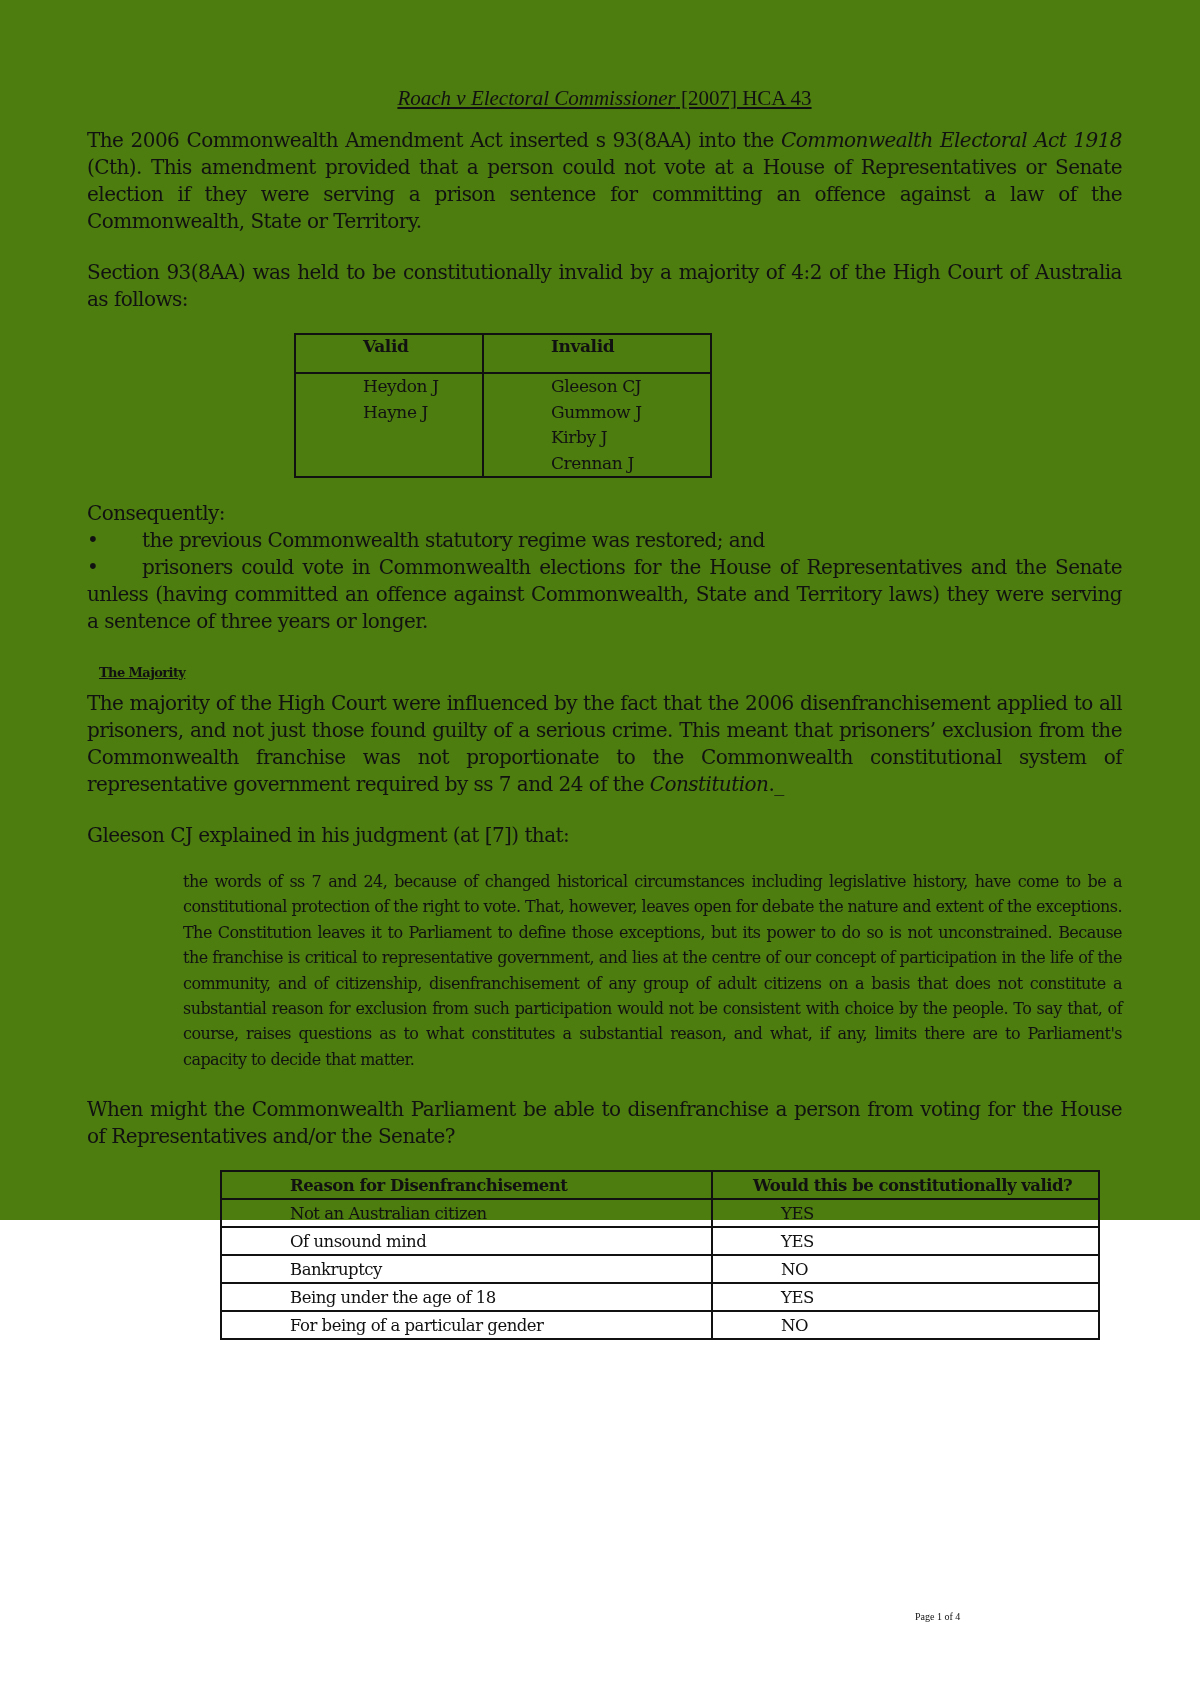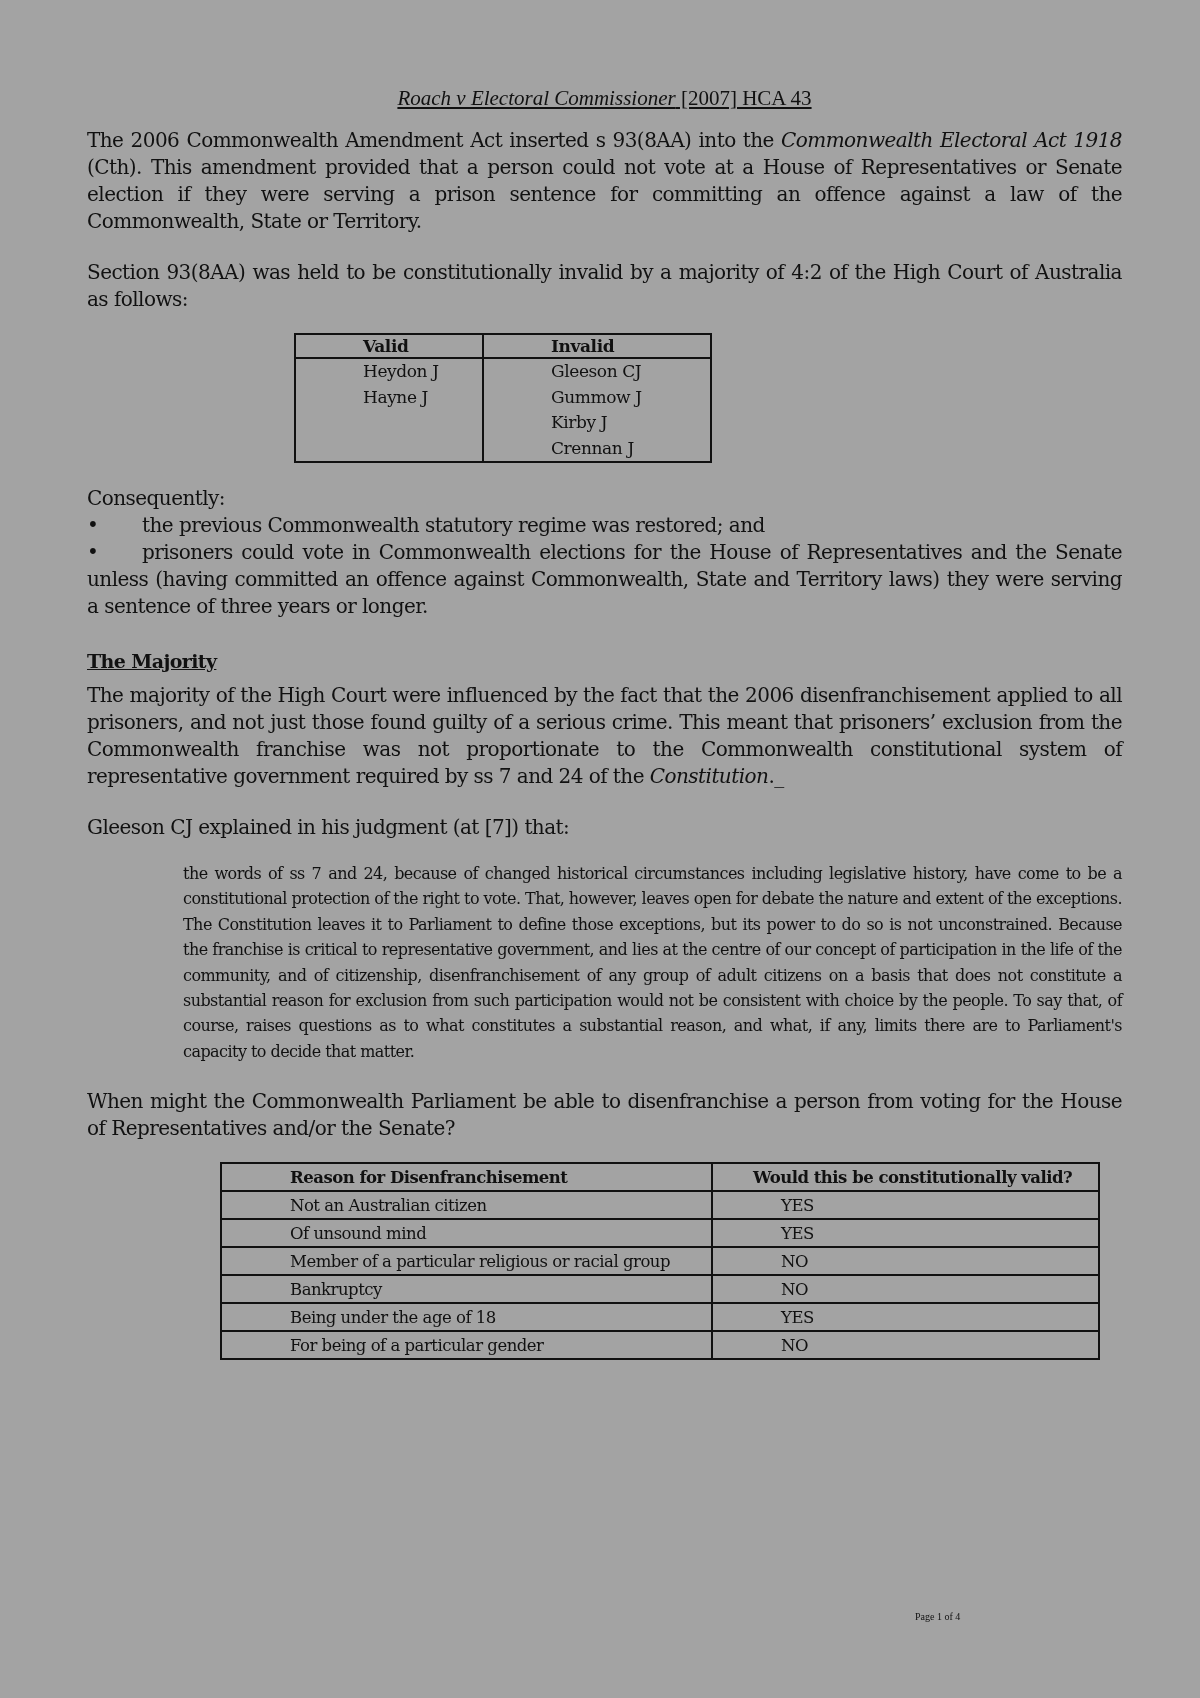--- a/index.html
+++ b/index.html
@@ -1,27 +1,27 @@
 <!DOCTYPE html>
 <html><head>
 <meta charset="utf-8">
 <style>
   html, body { margin: 0; padding: 0; background: #ffffff; }
   body { width: 1200px; height: 1698px; position: relative; overflow: hidden;
          font-family: "DejaVu Serif", "Liberation Serif", serif; color: #111; }
-  .page { position: absolute; left: 0; top: 0; width: 1200px; height: 1698px; background: #a3a3a3; }
+  .page { position: absolute; left: 0; top: 0; width: 1200px; height: 1220px; background: #4d7c0f; }
   .content { position: absolute; left: 87px; top: 86px; width: 1035px; }
   .title { text-align: center; font-family: "Liberation Serif", serif; font-size: 21px; text-decoration: underline; margin: 0 0 16px 0; }
   .title i { font-style: italic; }
   p { margin: 0; }
   .body { font-family: "DejaVu Serif", serif; font-size: 20px; line-height: 27px; text-align: justify; letter-spacing: -0.55px; word-spacing: 0px; }
   .para { margin-bottom: 24px; }
-  .heading { font-family: "DejaVu Serif", serif; font-size: 19px; font-weight: bold; text-decoration: underline; margin: 30px 0 10px 0; letter-spacing: -0.6px; }
+  .heading { font-family: "DejaVu Serif", serif; font-size: 13px; font-weight: bold; text-decoration: underline; margin: 30px 0 10px 12px; letter-spacing: -0.6px; }
   table.judges { border-collapse: collapse; margin-left: 207px; margin-top: -4px; margin-bottom: 22px; font-family: "DejaVu Serif", serif; font-size: 17px; letter-spacing: -0.4px; }
-  table.judges th { font-weight: bold; text-align: left; border: 2px solid #111; padding: 1px 0 1px 0; height: 24px; margin-top: 8px; }
+  table.judges th { font-weight: bold; text-align: left; border: 2px solid #111; padding: 1px 0 16px 0; height: 24px; margin-top: 8px; }
   table.judges th.c1 { width: 188px; padding-left: 67px; box-sizing: border-box; }
   table.judges th.c2 { width: 228px; padding-left: 67px; box-sizing: border-box; }
   table.judges td { vertical-align: top; border-left: 2px solid #111; border-right: 2px solid #111; border-bottom: 2px solid #111; line-height: 25.5px; padding: 0 0 0 67px; }
   .quote { margin: 20px 0 24px 96px; font-family: "DejaVu Serif", serif; font-size: 16px; line-height: 25.4px; text-align: justify; letter-spacing: -0.55px; }
   table.reasons { border-collapse: collapse; margin-left: 133px; margin-top: 20px; font-family: "DejaVu Serif", serif; font-size: 16.5px; letter-spacing: -0.5px; width: 880px; }
   table.reasons td, table.reasons th { border: 2px solid #111; vertical-align: top; padding: 1px 8px 0 68px; line-height: 25px; text-align: left; }
   table.reasons th { font-weight: bold; }
   table.reasons .col1 { width: 491px; box-sizing: border-box; text-align: justify; }
   table.reasons th.col2 { padding-left: 40px; text-align: justify; }
   .footer { position: absolute; left: 915px; top: 1611px; font-family: "Liberation Serif", serif; font-size: 10px; }
@@ -81,24 +81,20 @@
       </tr>
       <tr>
         <td class="col1">Not an Australian citizen</td>
         <td>YES</td>
       </tr>
       <tr>
         <td class="col1">Of unsound mind</td>
         <td>YES</td>
       </tr>
       <tr>
-        <td class="col1">Member of a particular religious or racial group</td>
-        <td>NO</td>
-      </tr>
-      <tr>
         <td class="col1">Bankruptcy</td>
         <td>NO</td>
       </tr>
       <tr>
         <td class="col1">Being under the age of 18</td>
         <td>YES</td>
       </tr>
       <tr>
         <td class="col1">For being of a particular gender</td>
         <td>NO</td>

